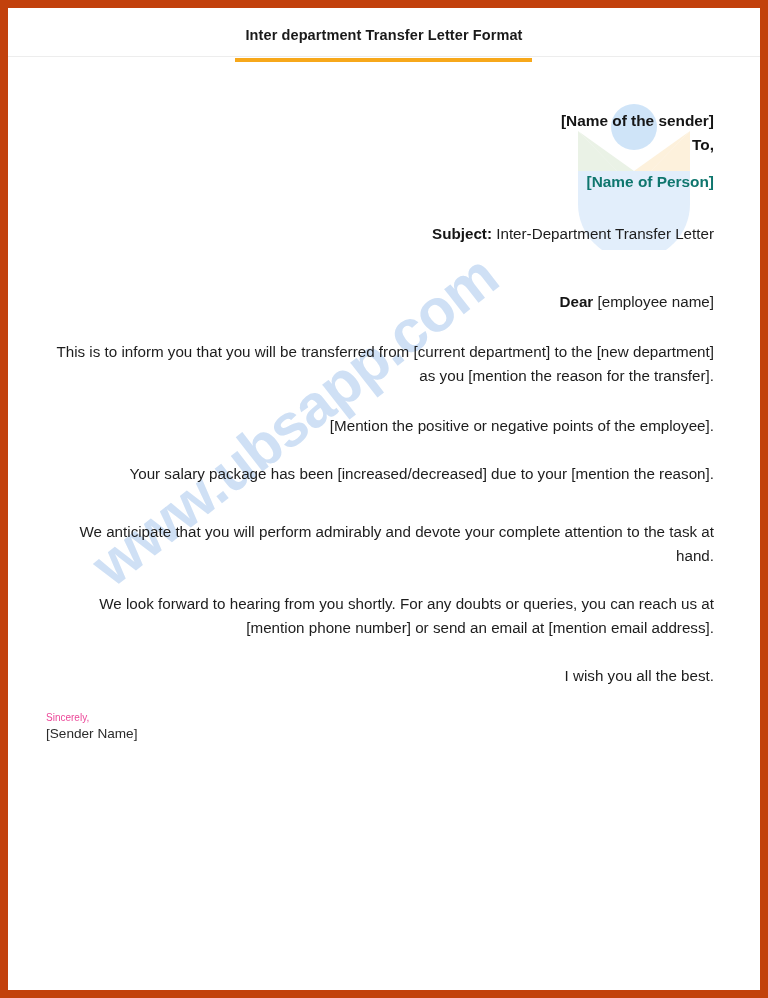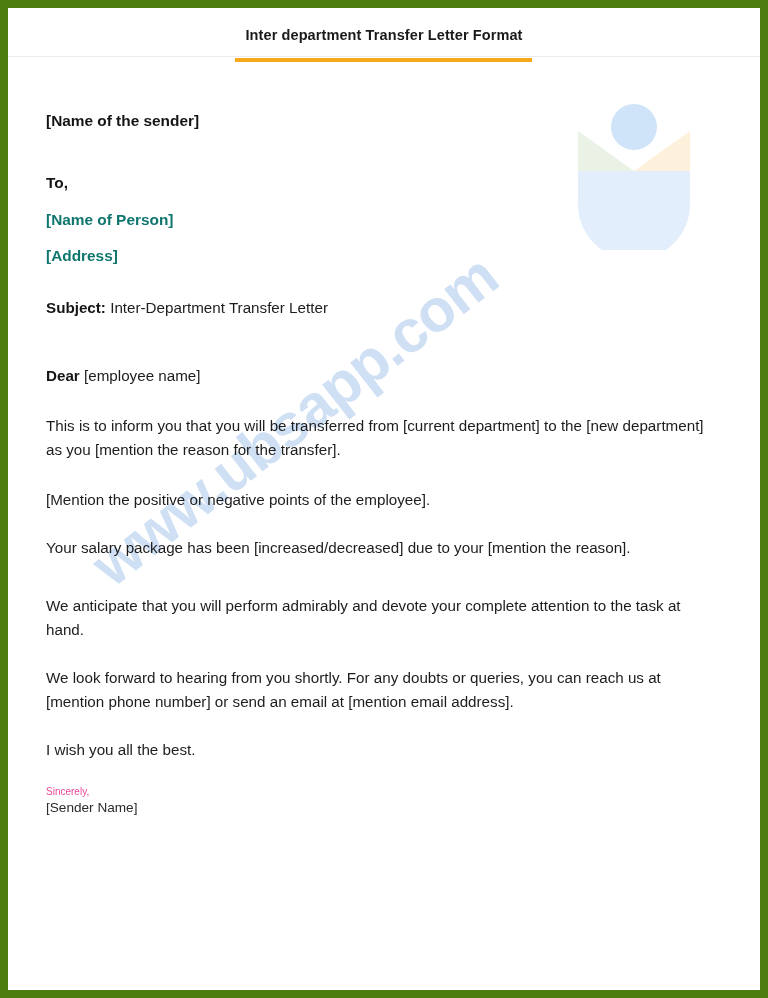--- a/index.html
+++ b/index.html
@@ -9,21 +9,21 @@
     height: 998px;
     background: #ffffff;
     font-family: "Liberation Sans", sans-serif;
   }
 
   #page {
     position: relative;
     width: 768px;
     height: 998px;
     background: #ffffff;
-    border: 8px solid #4d7c0f;
+    border: 8px solid #c2410c;
     overflow: hidden;
   }
 
   
   .sheet {
     position: relative;
     width: 100%;
     height: 100%;
     background: #ffffff;
     overflow: hidden;
@@ -90,24 +90,24 @@
     user-select: none;
   }
 
   
   .body {
     position: relative;
     z-index: 3;
     padding: 0 46px 0 38px;
   }
 
-  .blk { font-size: 15.2px; color: #1d1d1d; line-height: 1.58; }
+  .blk { font-size: 15.2px; color: #1d1d1d; line-height: 1.58; text-align: right; }
 
   .lead        { margin-top: 52px; font-weight: bold; font-size: 15.4px; color: #151515; }
-  .to-line     { margin-top: 38px; font-weight: bold; font-size: 15.4px; color: #151515; }
+  .to-line     { font-weight: bold; font-size: 15.4px; color: #151515; }
   .addr-line   { margin-top: 12px; font-weight: bold; font-size: 15.4px; color: #0f766e; }
   .subject     { margin-top: 28px; }
   .salutation  { margin-top: 44px; }
   .para        { margin-top: 26px; }
   .para.tight  { margin-top: 24px; }
   .para.wide   { margin-top: 34px; }
 
   .b { font-weight: bold; color: #151515; }
 
   .closing      { margin-top: 22px; font-size: 10px; color: #ec4899; line-height: 1.55; }
@@ -142,21 +142,20 @@
     <div class="watermark">www.ubsapp.com</div>
 
     <div class="body">
 
       <div class="blk lead">[Name of the sender]</div>
 
       <div class="blk to-line">To,</div>
 
       <div class="blk addr-line">[Name of Person]</div>
 
-      <div class="blk addr-line">[Address]</div>
 
       <div class="blk subject">
         <span class="b">Subject:</span>
         <span>Inter-Department Transfer Letter</span>
       </div>
 
       <div class="blk salutation">
         <span class="b">Dear</span>
         <span>[employee name]</span>
       </div>

